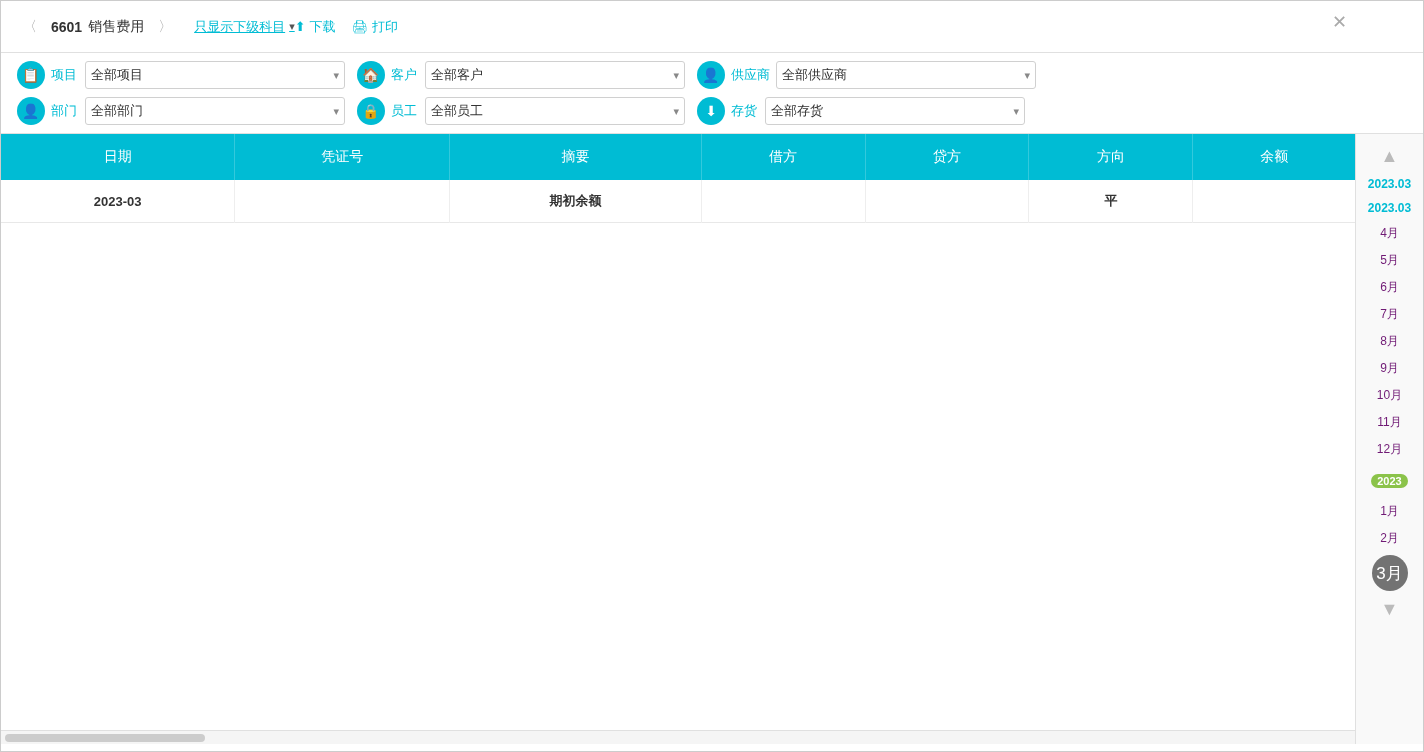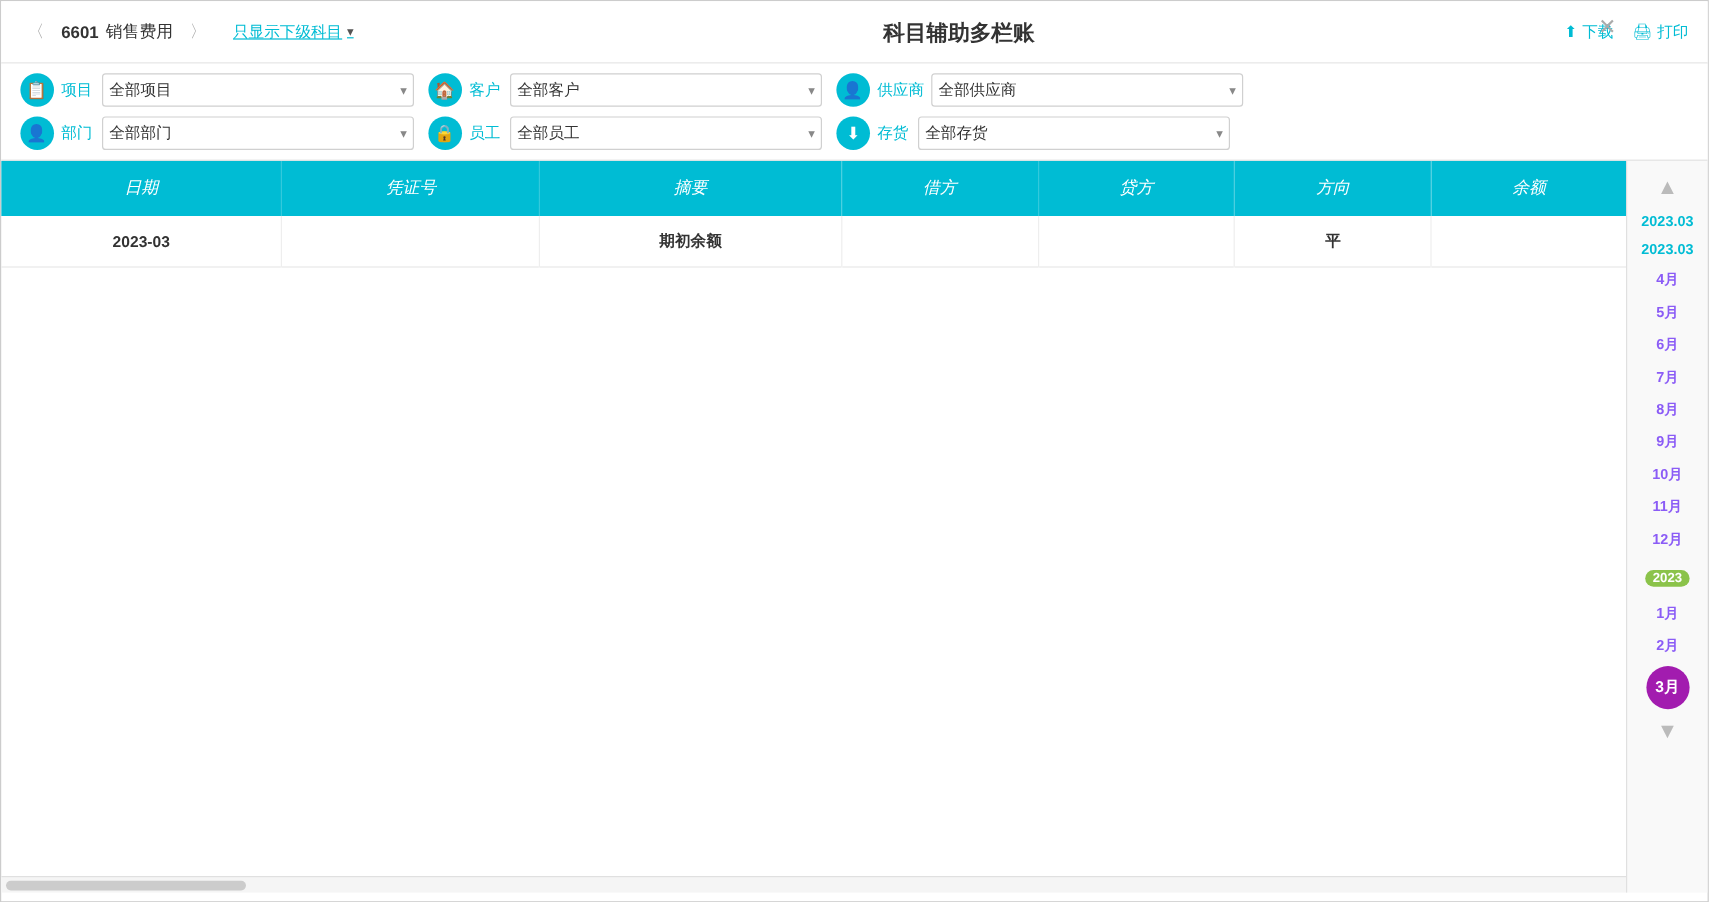--- a/index.html
+++ b/index.html
@@ -123,21 +123,20 @@
       color: #333;
     }
     .filter-select .sel-arrow { color: #888; font-size: 11px; }
     .data-table {
       width: 100%;
       border-collapse: collapse;
     }
     .data-table thead tr {
       background: #00bcd4;
       color: #fff;
-      font-style: italic;
     }
     .data-table thead th {
       padding: 14px 8px;
       text-align: center;
       font-weight: normal;
       font-size: 14px;
       border-right: 1px solid rgba(255,255,255,0.2);
     }
     .data-table thead th:last-child { border-right: none; }
     .data-table tbody tr {
@@ -166,36 +165,35 @@
       align-items: center;
       padding: 8px 0;
       overflow-y: auto;
       gap: 2px;
     }
     .sidebar-item {
       width: 60px;
       text-align: center;
       padding: 4px 2px;
       font-size: 12px;
-      color: #8b5cf6;
+      color: #701a75;
       cursor: pointer;
       border-radius: 3px;
-      font-weight: bold;
     }
     .sidebar-item.active {
-      background: #a21caf;
+      background: #737373;
       color: #fff;
       border-radius: 50%;
       width: 36px;
       height: 36px;
       display: flex;
       align-items: center;
       justify-content: center;
-      font-size: 13px;
-      font-weight: bold;
+      font-size: 17px;
+      font-weight: normal;
       margin: 2px auto;
     }
     .sidebar-item.selected-period {
       color: #00bcd4;
       font-weight: bold;
     }
     .sidebar-up-arrow, .sidebar-down-arrow {
       color: #bbb;
       font-size: 18px;
       cursor: pointer;
@@ -234,21 +232,20 @@
     <span class="nav-arrow">〈</span>
     <div class="account-code">
       <span class="code">6601</span>
       <span class="name">销售费用</span>
     </div>
     <span class="nav-arrow">〉</span>
     <div class="filter-dropdown">
       <span>只显示下级科目</span>
       <span class="arrow">▾</span>
     </div>
-    <div class="page-title">科目辅助多栏账</div>
     <div class="toolbar-right">
       <div class="toolbar-btn">
         <span>⬆</span>
         <span>下载</span>
       </div>
       <div class="toolbar-btn">
         <span>🖨</span>
         <span>打印</span>
       </div>
     </div>

